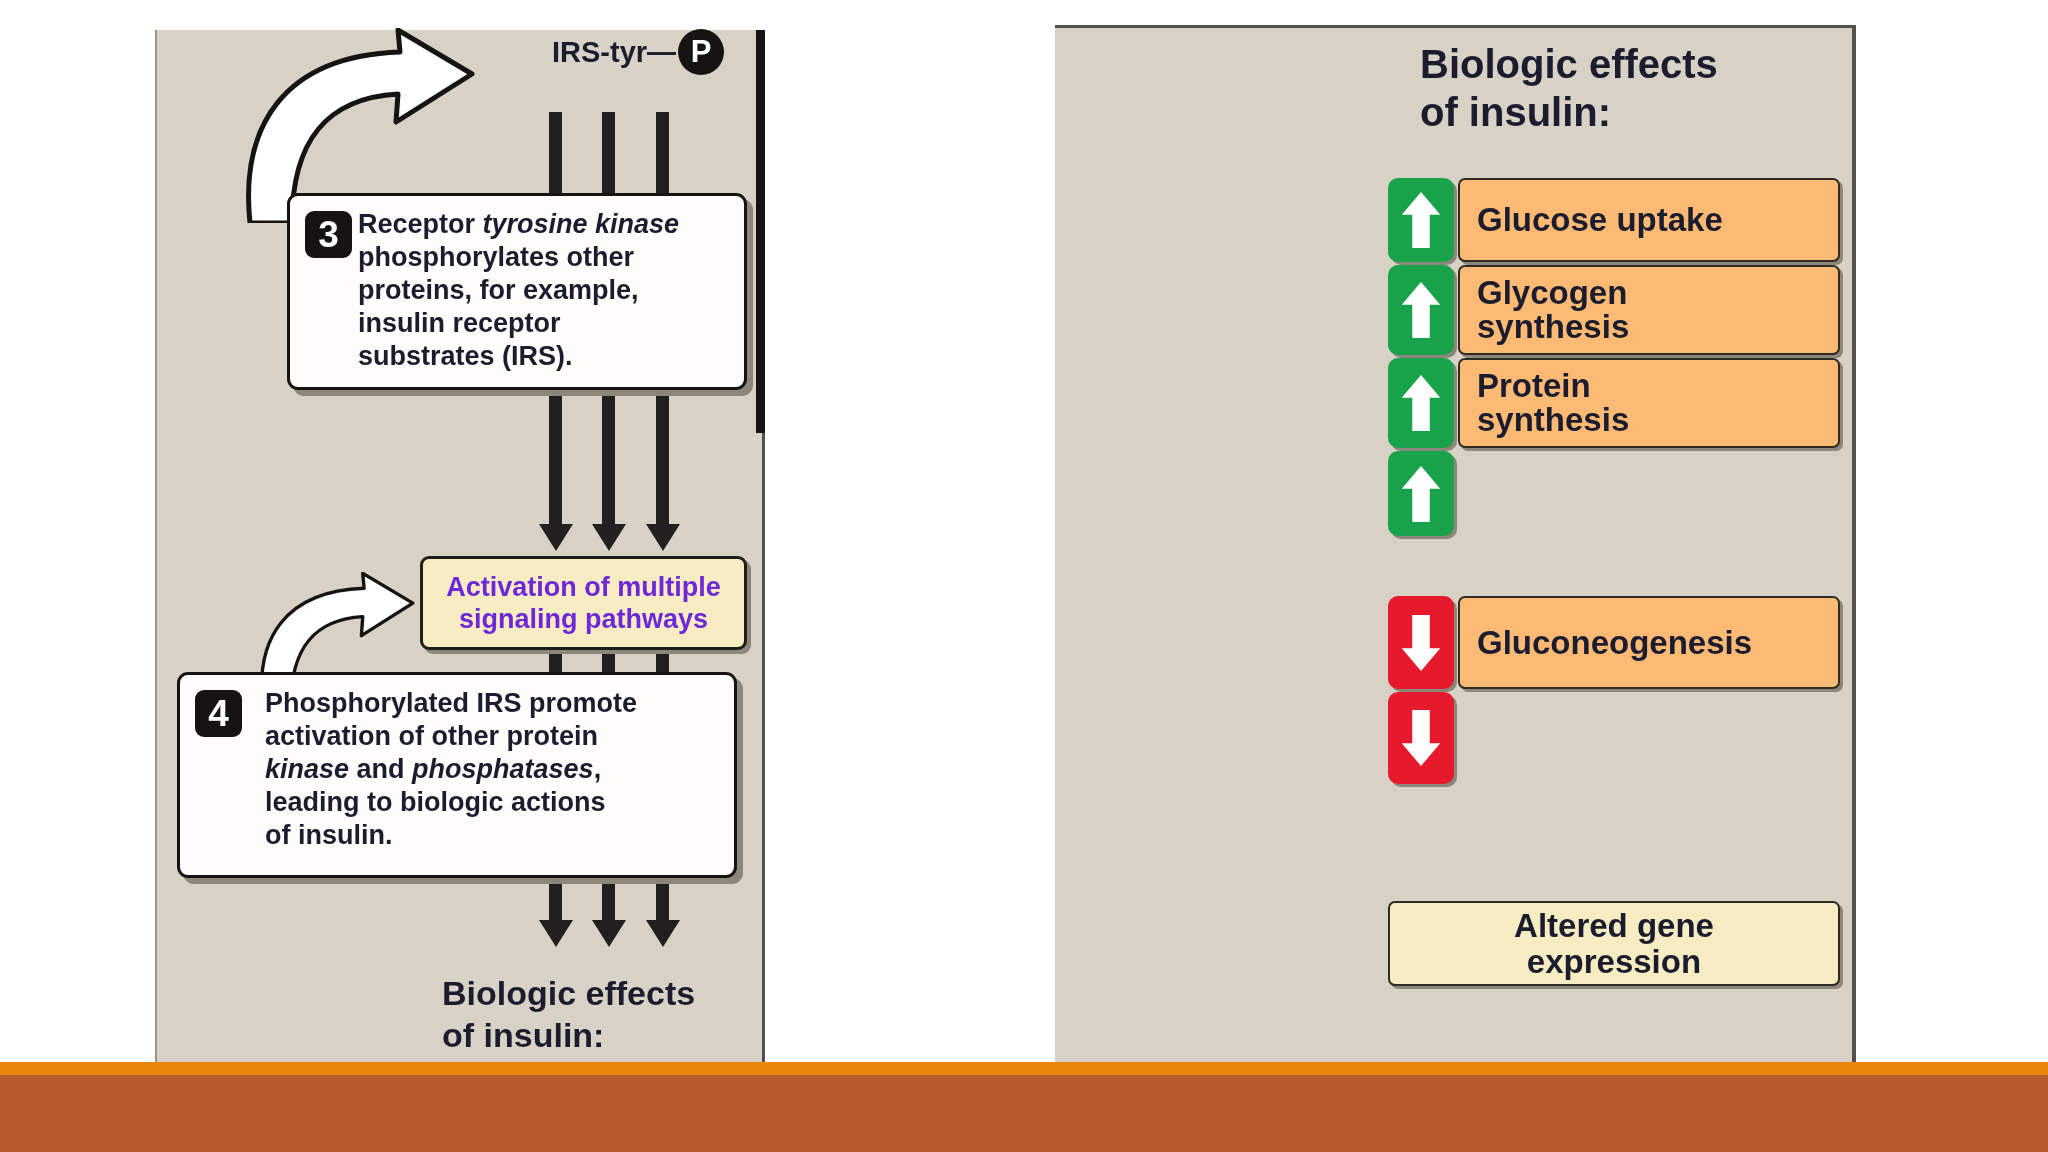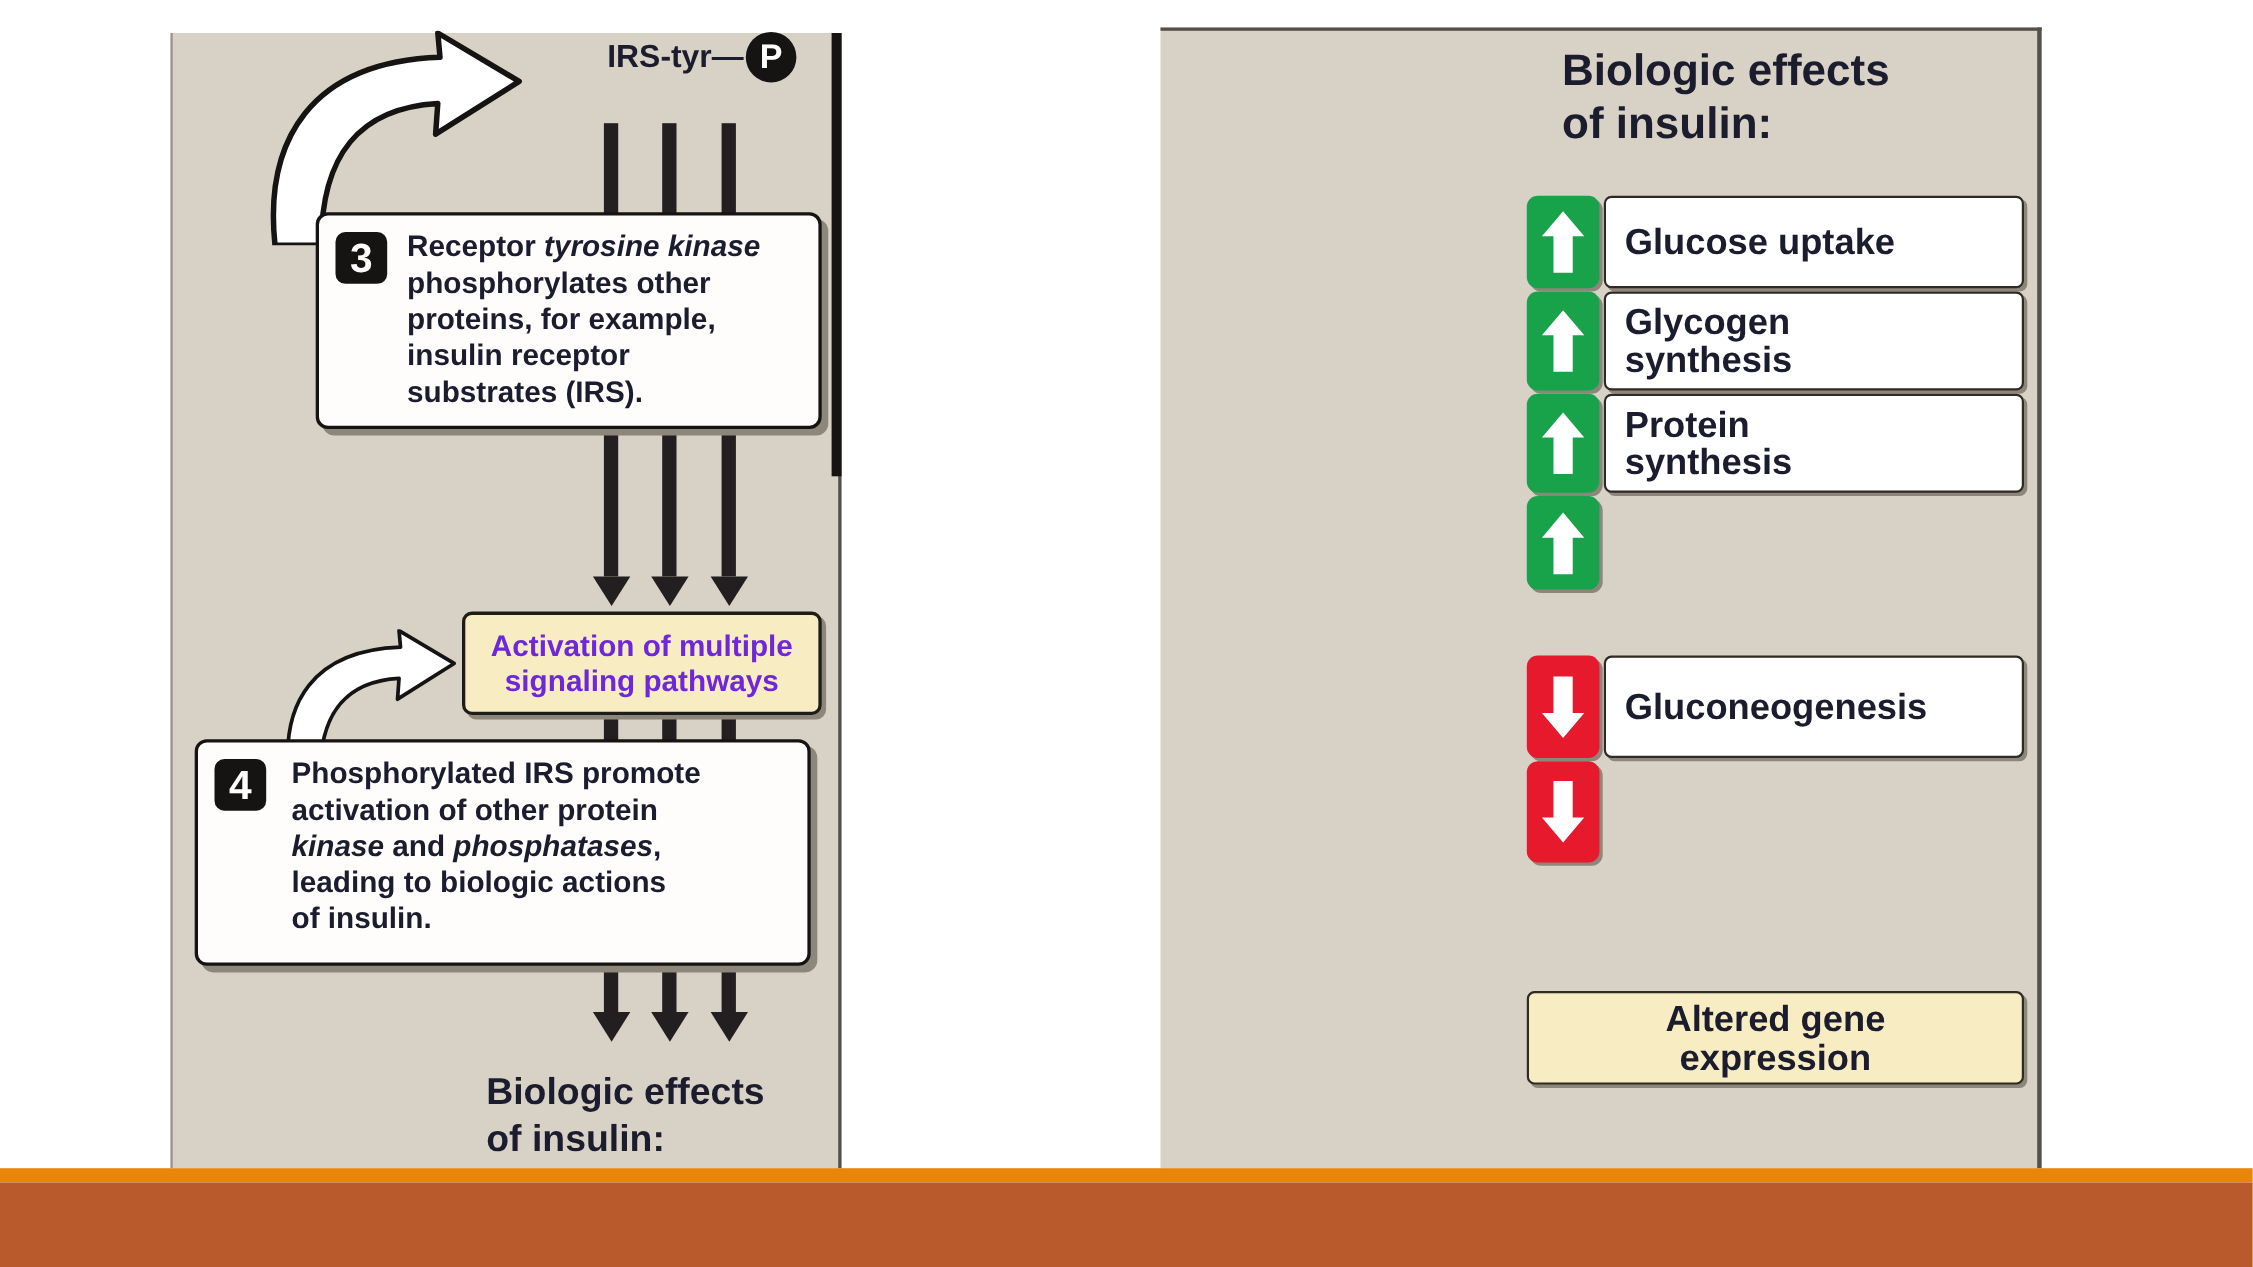--- a/index.html
+++ b/index.html
@@ -52,21 +52,21 @@
   
   .rp-heading { position:absolute; left:365px; top:12px; color:#1b1c2e;
                 font-weight:bold; font-size:40px; line-height:48px; white-space:pre-line; }
   .effect-group { position:absolute; left:333px; width:452px; }
   .effect-row { display:flex; align-items:stretch; margin-bottom:3px; }
   .arrow-tile { width:66px; flex:0 0 66px; border-radius:10px; margin-right:4px;
                 display:flex; align-items:center; justify-content:center;
                 box-shadow:3px 3px 0 #8d867a; }
   .tile-up   { background:#18a34a; }
   .tile-down { background:#e6192d; }
-  .effect-label { flex:1; background:#ffffff; border:2px solid #2e2a24; border-radius:7px;
+  .effect-label { flex:1; background:#fdba74; border:2px solid #2e2a24; border-radius:7px;
                   box-shadow:3px 3px 0 #8d867a; display:flex; align-items:center;
                   padding-left:17px; color:#1b1c2e; font-weight:bold; font-size:33px;
                   line-height:34px; white-space:pre-line; }
   .gene-box { position:absolute; left:333px; top:873px; width:452px; height:85px;
               background:#f8edc2; border:2px solid #2e2a24; border-radius:7px;
               box-shadow:3px 3px 0 #8d867a; display:flex; align-items:center;
               justify-content:center; text-align:center; color:#1b1c2e;
               font-weight:bold; font-size:33px; line-height:36px; white-space:pre-line; }
 
   
@@ -100,21 +100,21 @@
     <div class="ahead" style="left:382px; top:890px;"></div>
     <div class="ahead" style="left:435px; top:890px;"></div>
     <div class="ahead" style="left:489px; top:890px;"></div>
 
     <svg class="hook" style="left:75px; top:-2px;" width="250" height="195" viewBox="0 0 250 195">
       <path d="M 18 195 C 8 100 50 28 168 24 L 166 2 L 240 46 L 164 94 L 166 66 C 95 70 60 112 60 195 Z" fill="#ffffff" stroke="#161412" stroke-width="5" stroke-linejoin="round"></path>
     </svg>
 
     <div class="callout" style="left:130px; top:163px; width:460px; height:197px;">
       <div class="badge">3</div>
-      <div class="callout-text" style="left:80px; width:370px;"><span>Receptor </span><i>tyrosine kinase</i><span>
+      <div class="callout-text" style="left:68px; width:370px;"><span>Receptor </span><i>tyrosine kinase</i><span>
 phosphorylates other
 proteins, for example,
 insulin receptor
 substrates (IRS).</span></div>
     </div>
 
     <div class="signal-box">Activation of multiple
 signaling pathways</div>
 
     <svg class="hook" style="left:88px; top:542px;" width="180" height="132" viewBox="0 0 250 195">

